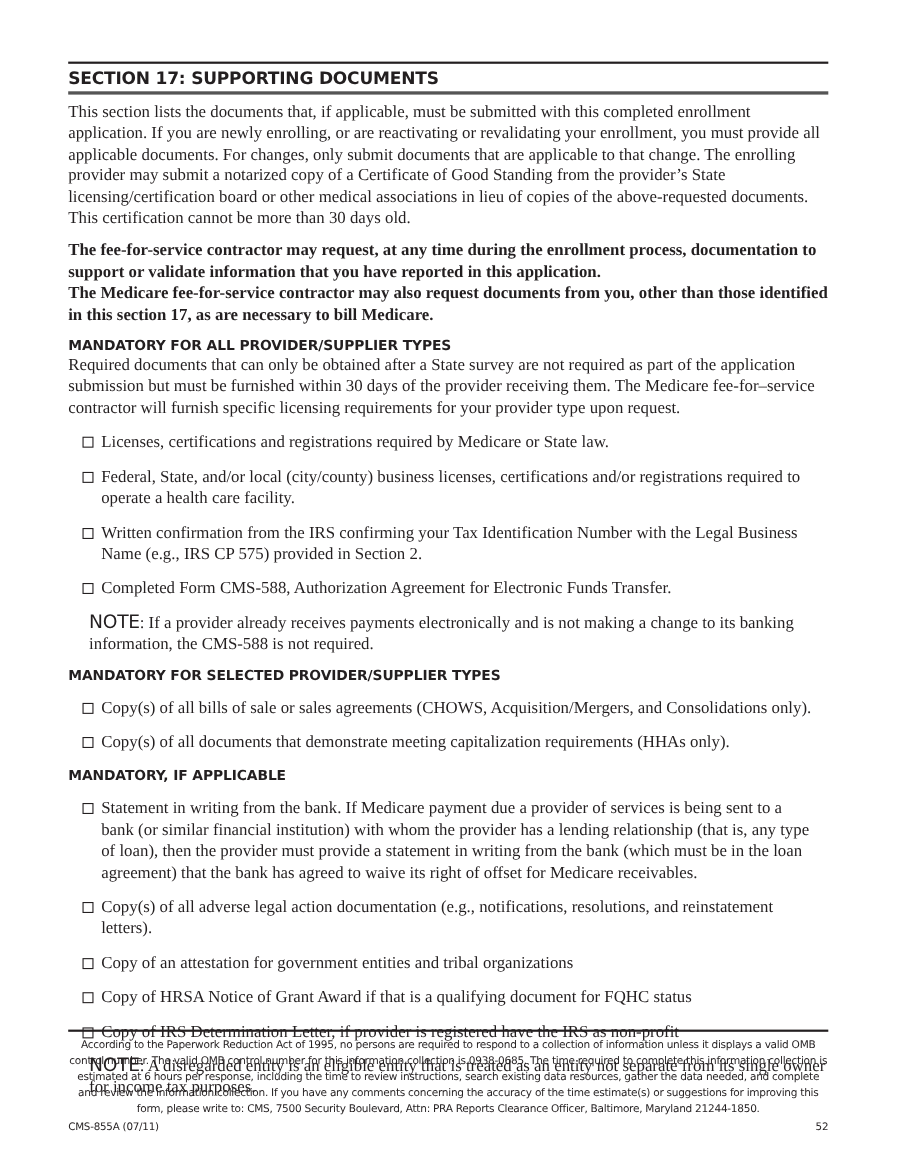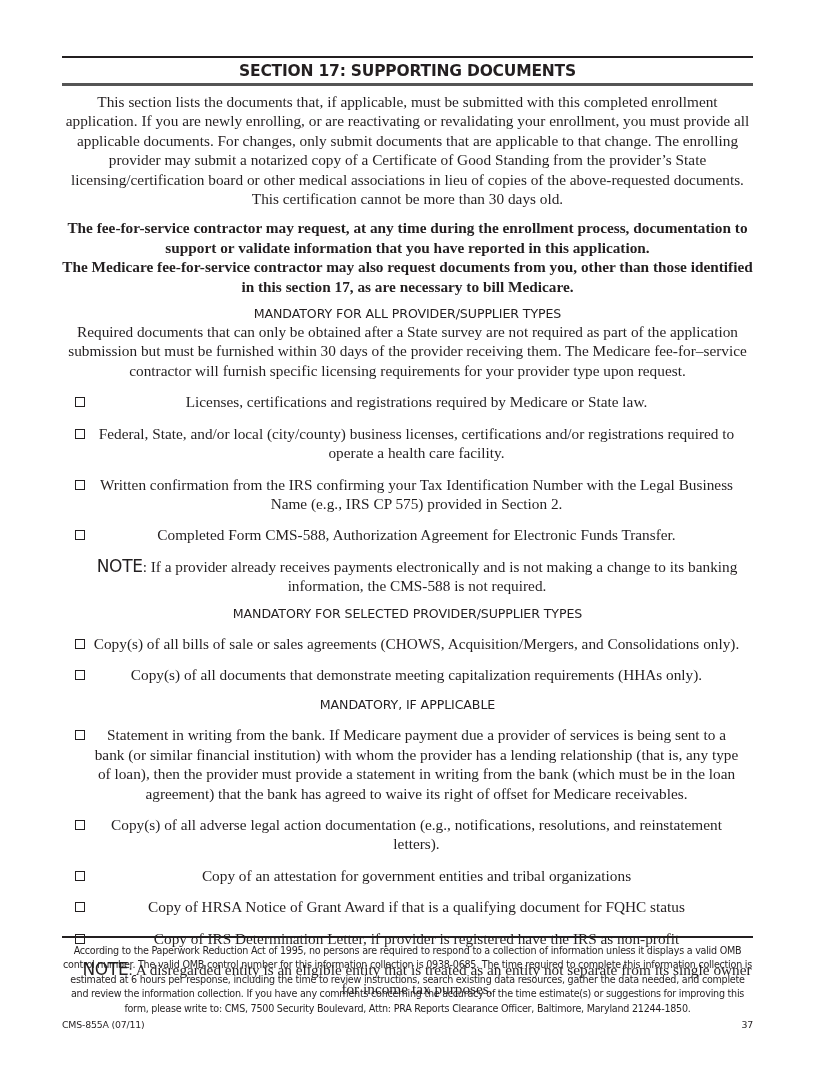--- a/index.html
+++ b/index.html
@@ -1,32 +1,32 @@
 <!DOCTYPE html>
 <html><head>
   <meta charset="utf-8">
   <style>
     html, body { margin: 0; padding: 0; background: #ffffff; }
     body { width: 816px; height: 1068px; position: relative; overflow: hidden; color: #231f20; }
-    .page { position: absolute; left: 62px; top: 56px; width: 691px; text-align: center; }
+    .page { position: absolute; left: 62px; top: 56px; width: 691px; }
     .sec-title {
       border-top: 2px solid #231f20;
       border-bottom: 3px solid #555555;
       font-family: "DejaVu Sans", sans-serif; font-weight: bold;
       font-size: 15.5px; letter-spacing: -0.2px;
       padding: 4px 0 3px 0; line-height: 18px;
     }
     .body-text {
       font-family: "Liberation Serif", serif; font-size: 15.3px; line-height: 19.4px;
       margin: 0;
     }
     .intro { margin-top: 6px; }
     .bold-para { font-weight: bold; margin-top: 10px; }
     .sub-head {
-      font-family: "DejaVu Sans", sans-serif; font-weight: normal;
+      font-family: "DejaVu Sans", sans-serif; font-weight: bold;
       font-size: 12.6px; letter-spacing: -0.1px; line-height: 17px;
       margin-top: 9px;
     }
     .check-item { display: flex; margin: 12px; }
     .check-item + .check-item { margin-top: 2px; }
     .checkbox {
       flex: 0 0 auto; width: 10px; height: 10px; border: 1px solid #231f20;
       margin: 5px 7px 0 1px; box-sizing: border-box; cursor: pointer;
     }
     .check-text { flex: 1 1 auto; }
@@ -112,15 +112,15 @@
       <span class="check-text">Copy of IRS Determination Letter, if provider is registered have the IRS as non-profit</span>
     </div>
     <p class="body-text note"><span class="note-label">NOTE</span><span>: A disregarded entity is an eligible entity that is treated as an entity not separate from its single owner for income tax purposes.</span></p>
   </div>
 </div>
 
 <div class="footer">
   <div class="footer-text">According to the Paperwork Reduction Act of 1995, no persons are required to respond to a collection of information unless it displays a valid OMB control number. The valid OMB control  number for this information collection is 0938-0685. The time required to complete this information collection is estimated at 6 hours per response, including the time to review instructions, search existing data resources, gather the data needed, and complete and review the information collection. If you have any comments concerning the accuracy of the time estimate(s) or suggestions for improving this form, please write to: CMS, 7500 Security Boulevard, Attn: PRA Reports Clearance Officer, Baltimore, Maryland 21244-1850.</div>
   <div class="footer-bottom">
     <span>CMS-855A (07/11)</span>
-    <span>37</span>
+    <span>52</span>
   </div>
 </div>
 
 </body></html>

